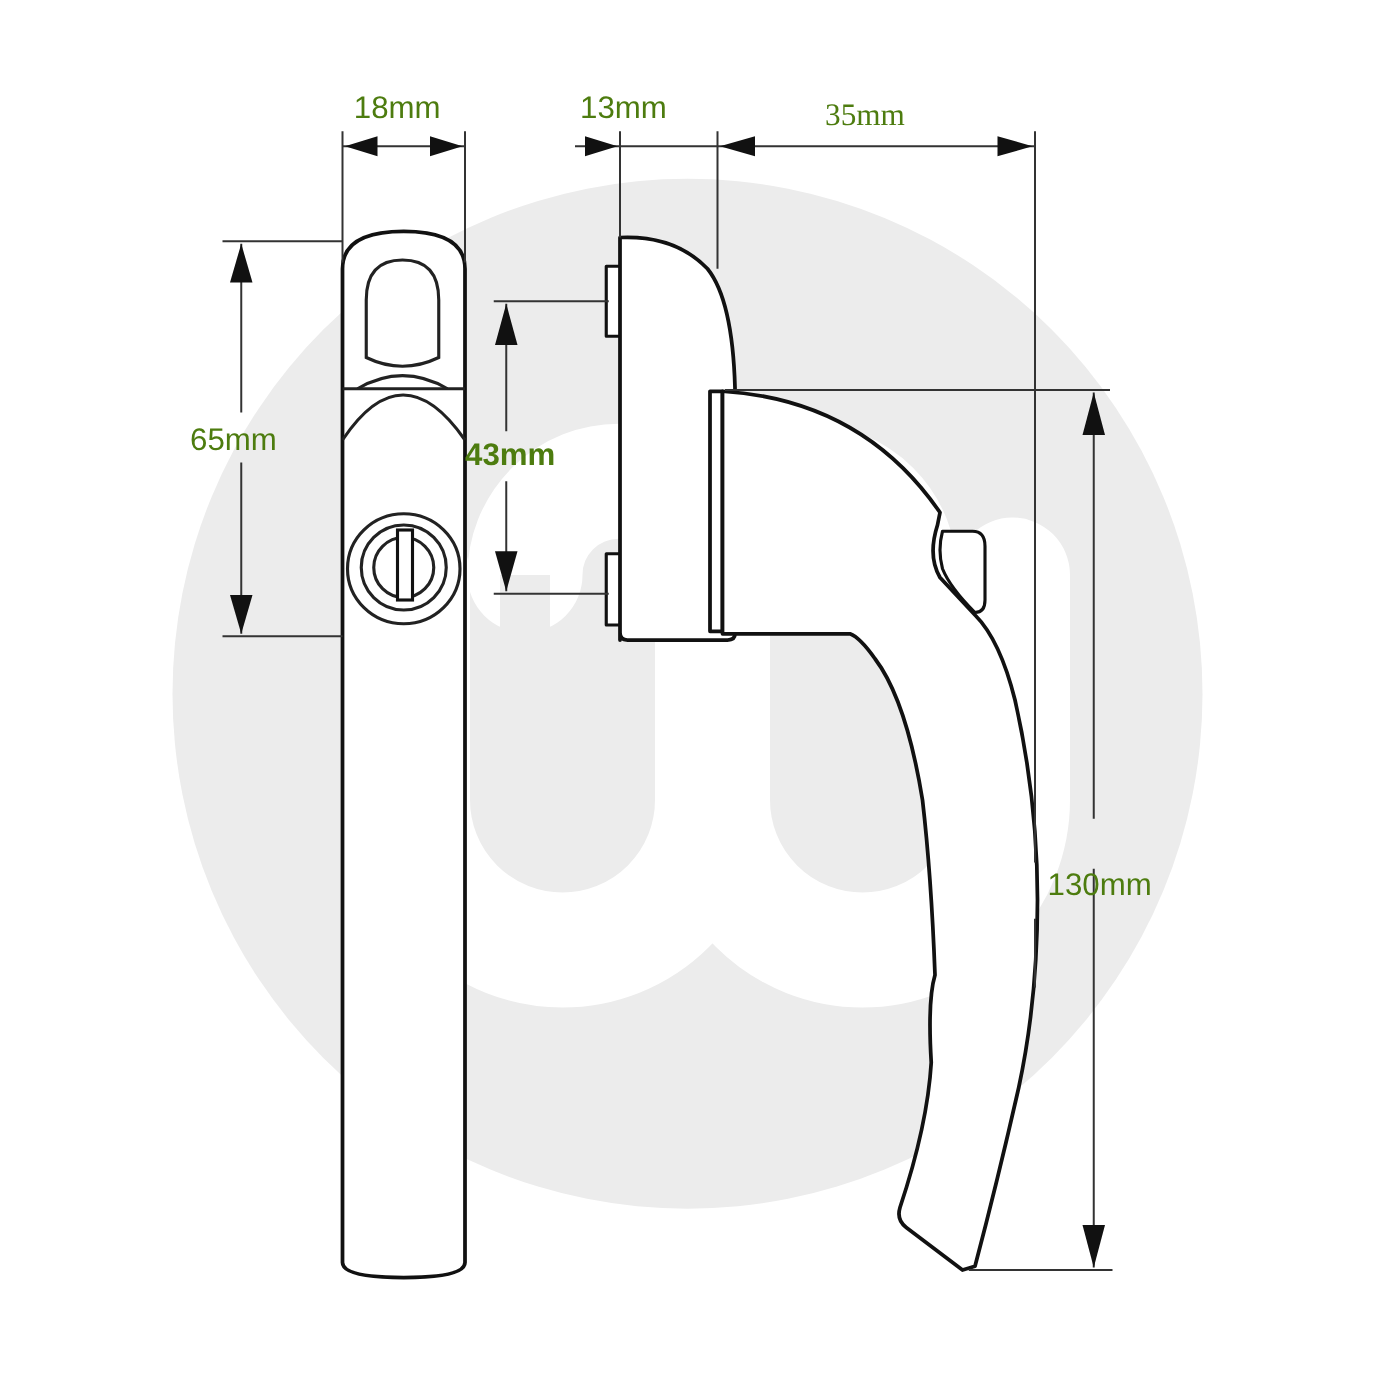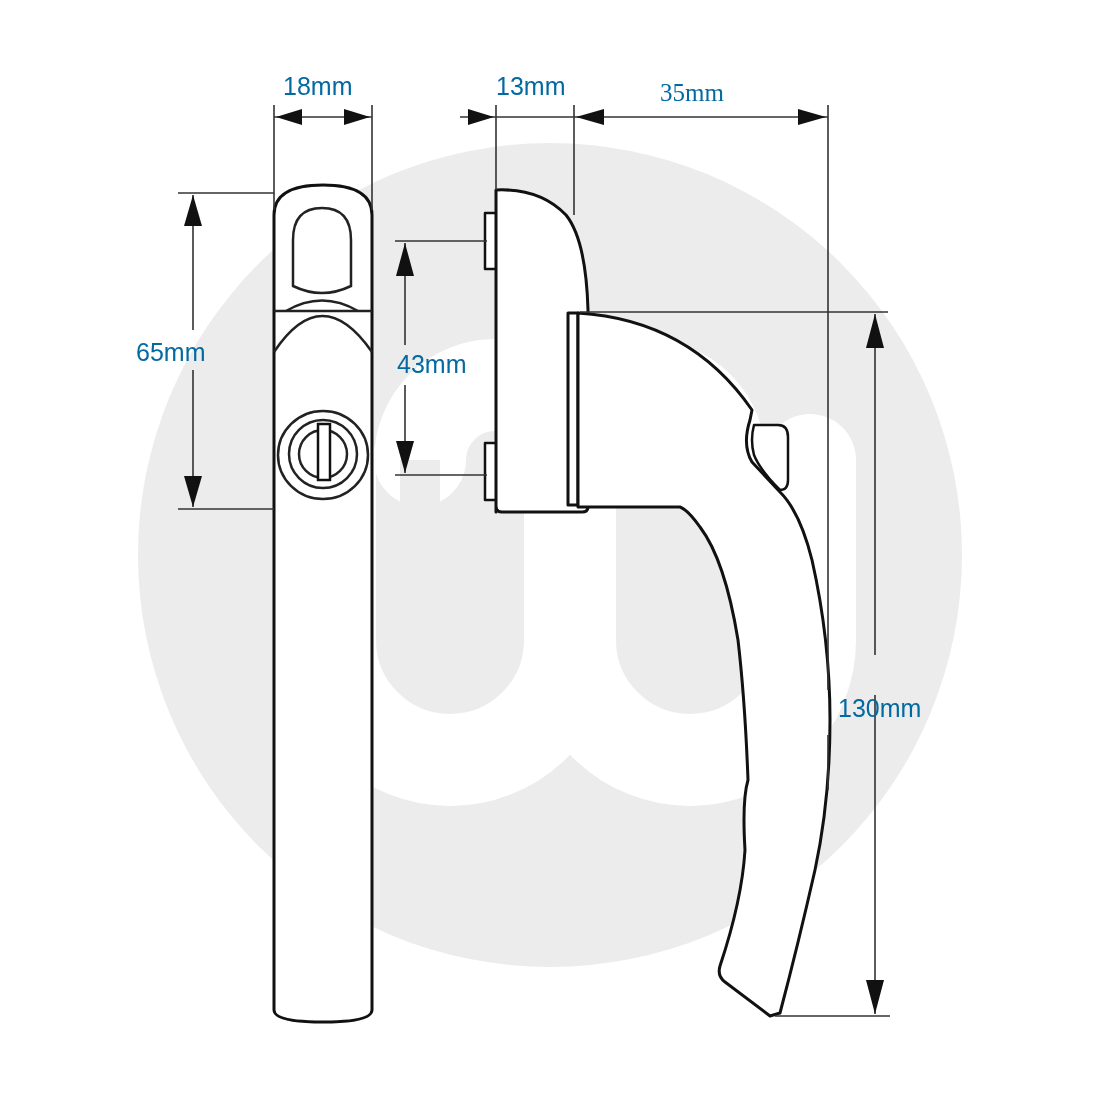--- a/index.html
+++ b/index.html
@@ -1,18 +1,18 @@
 <!DOCTYPE html>
 <html><head>
 <meta charset="utf-8">
 <style>
   html, body { margin:0; padding:0; background:#ffffff; }
   body { width:1100px; height:1100px; position:relative; overflow:hidden; font-family:"Liberation Sans", sans-serif; }
   svg { position:absolute; left:0; top:0; }
-  .lbl { position:absolute; font-family:"Liberation Sans", sans-serif; font-size:25px; color:#0369a1; white-space:nowrap; line-height:1; }
+  .lbl { position:absolute; font-family:"Liberation Sans", sans-serif; font-size:25px; color:#4d7c0f; white-space:nowrap; line-height:1; }
   .outline { fill:#ffffff; stroke:#111; stroke-width:3; stroke-linejoin:round; }
   .thin { fill:none; stroke:#222; stroke-width:1.8; }
   .ext { fill:none; stroke:#333; stroke-width:1.6; }
 </style>
 </head>
 <body>
 
 <div style="position:absolute;left:0;top:0;width:1100px;height:1100px;">
 
   <svg width="1100" height="1100" viewBox="0 0 1100 1100">
@@ -99,18 +99,18 @@
       <line class="ext" x1="580" y1="312" x2="888" y2="312"></line>
       <line class="ext" x1="775" y1="1016" x2="890" y2="1016"></line>
       <line class="ext" x1="875" y1="314" x2="875" y2="655"></line>
       <line class="ext" x1="875" y1="695" x2="875" y2="1014"></line>
       <polygon points="875,314 866,348 884,348" fill="#111"></polygon>
       <polygon points="875,1014 866,980 884,980" fill="#111"></polygon>
     </g>
   </svg>
 
   <span class="lbl" style="left:283px;top:74px;">18mm</span>
-  <span class="lbl" style="left:496px;top:74px;">13mm</span>
+  <span class="lbl" style="left:464px;top:74px;">13mm</span>
   <span class="lbl" style="left:660px;top:80px;font-family:Liberation Serif, serif;">35mm</span>
-  <span class="lbl" style="left:136px;top:340px;text-align:right;">65mm</span>
-  <span class="lbl" style="left:397px;top:352px;">43mm</span>
+  <span class="lbl" style="left:152px;top:340px;text-align:right;">65mm</span>
+  <span class="lbl" style="left:372px;top:352px;font-weight:bold;">43mm</span>
   <span class="lbl" style="left:838px;top:696px;">130mm</span>
 </div>
 
 </body></html>

